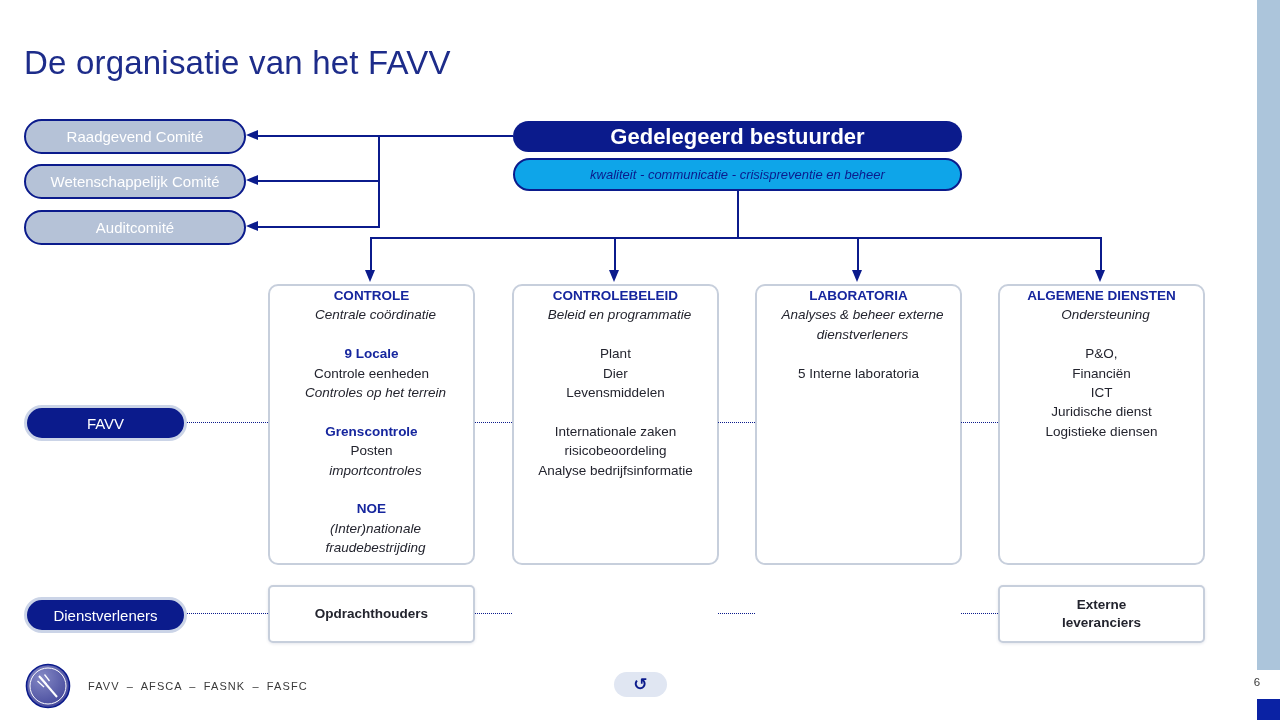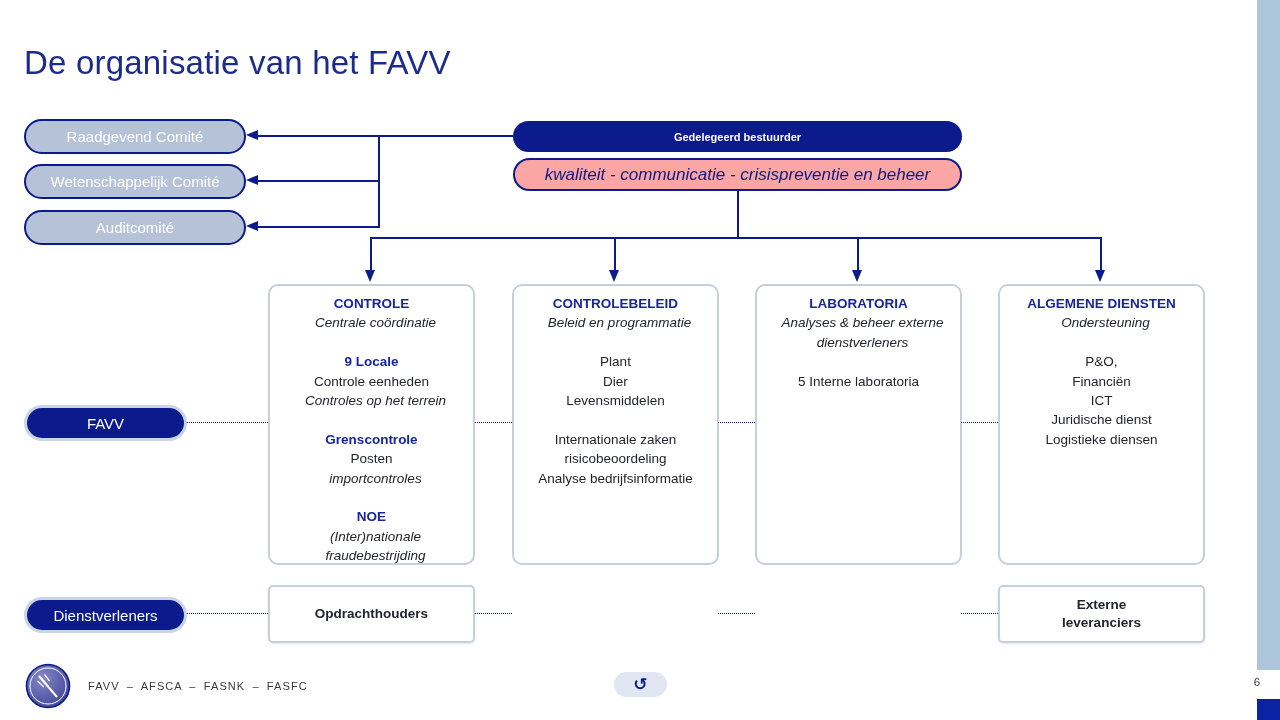--- a/index.html
+++ b/index.html
@@ -17,39 +17,39 @@
   .committee{
     left:24px;width:222px;height:35px;box-sizing:border-box;
     background:var(--light_pill,#B5C2D7);border:2.5px solid var(--navy,#0B1B8C);
     border-radius:18px;display:flex;align-items:center;justify-content:center;
     color:#fff;font-size:15px;
   }
   
   .director-pill{
     left:513px;top:121px;width:449px;height:31px;box-sizing:border-box;
     background:var(--navy,#0B1B8C);border-radius:16px;display:flex;align-items:center;justify-content:center;
-    color:#fff;font-size:11px;font-weight:600;
+    color:#fff;font-size:22px;font-weight:600;
   }
   .director-sub{
     left:513px;top:158px;width:449px;height:33px;box-sizing:border-box;
-    background:#fca5a5;border:2px solid var(--navy,#0B1B8C);border-radius:17px;
+    background:#0ea5e9;border:2px solid var(--navy,#0B1B8C);border-radius:17px;
     display:flex;align-items:center;justify-content:center;
-    color:var(--navy,#0B1B8C);font-size:17px;font-style:italic;
+    color:var(--navy,#0B1B8C);font-size:13px;font-style:italic;
   }
   
   .hline{height:1.5px;background:var(--navy,#0B1B8C);}
   .vline{width:1.5px;background:var(--navy,#0B1B8C);}
   .arrow-left{width:0;height:0;border-top:5.5px solid transparent;border-bottom:5.5px solid transparent;border-right:12px solid var(--navy,#0B1B8C);}
   .arrow-down{width:0;height:0;border-left:5.5px solid transparent;border-right:5.5px solid transparent;border-top:12px solid var(--navy,#0B1B8C);}
   .dot{height:0;border-top:1.6px dotted var(--navy,#0B1B8C);}
   
   .dept{
     top:284px;width:207px;height:281px;box-sizing:border-box;background:#fff;
     border:2px solid var(--box_border,#C7CFDC);border-radius:10px;
-    padding-top:8px;text-align:center;
+    text-align:center;
   }
   .dept .ln{font-size:13.5px;line-height:19.4px;color:var(--text_dark,#23242E);}
   .ln.h{color:var(--heading_blue,#16269E);font-weight:700;}
   .ln.i{font-style:italic;margin-left:8px;}
   .ln.b{min-height:19.4px;}
   
   .row-pill{
     left:24px;width:163px;height:36px;box-sizing:border-box;
     background:var(--navy,#0B1B8C);border:3px solid #CBD4E7;border-radius:20px;
     display:flex;align-items:center;justify-content:center;color:#fff;font-size:15px;

